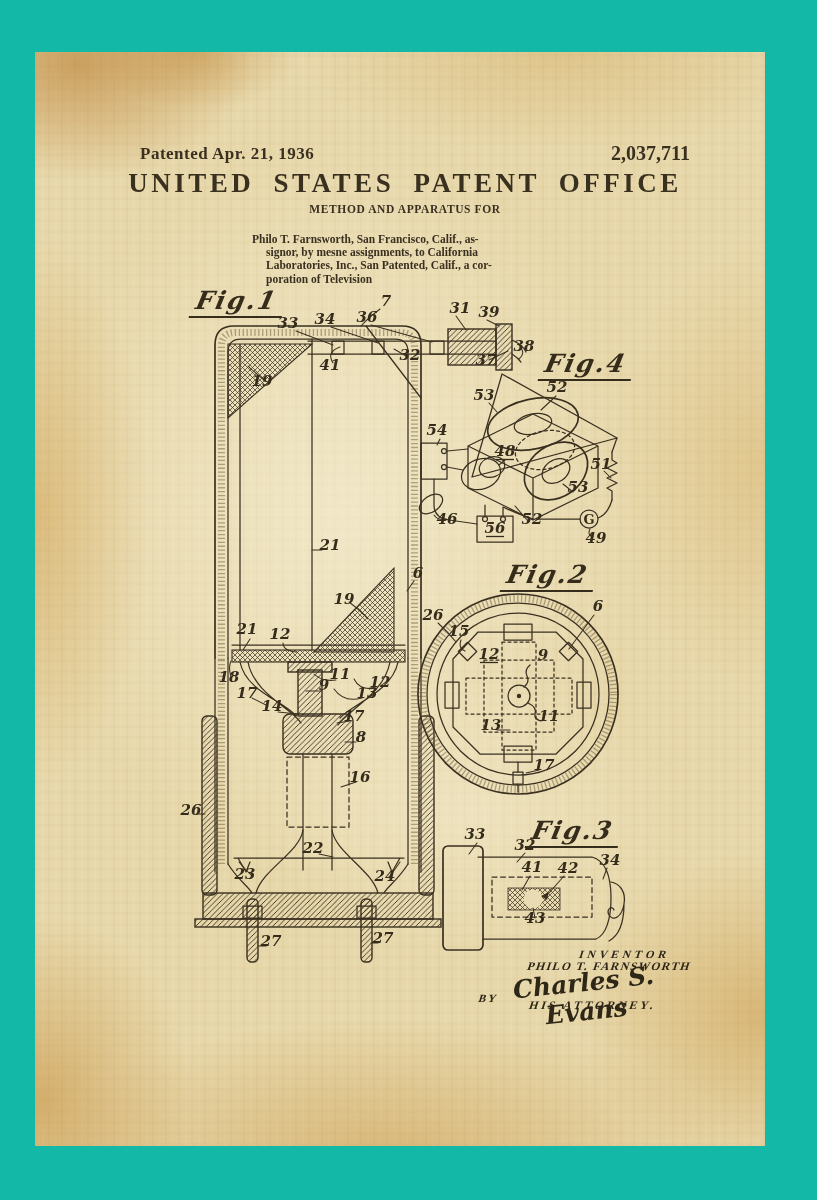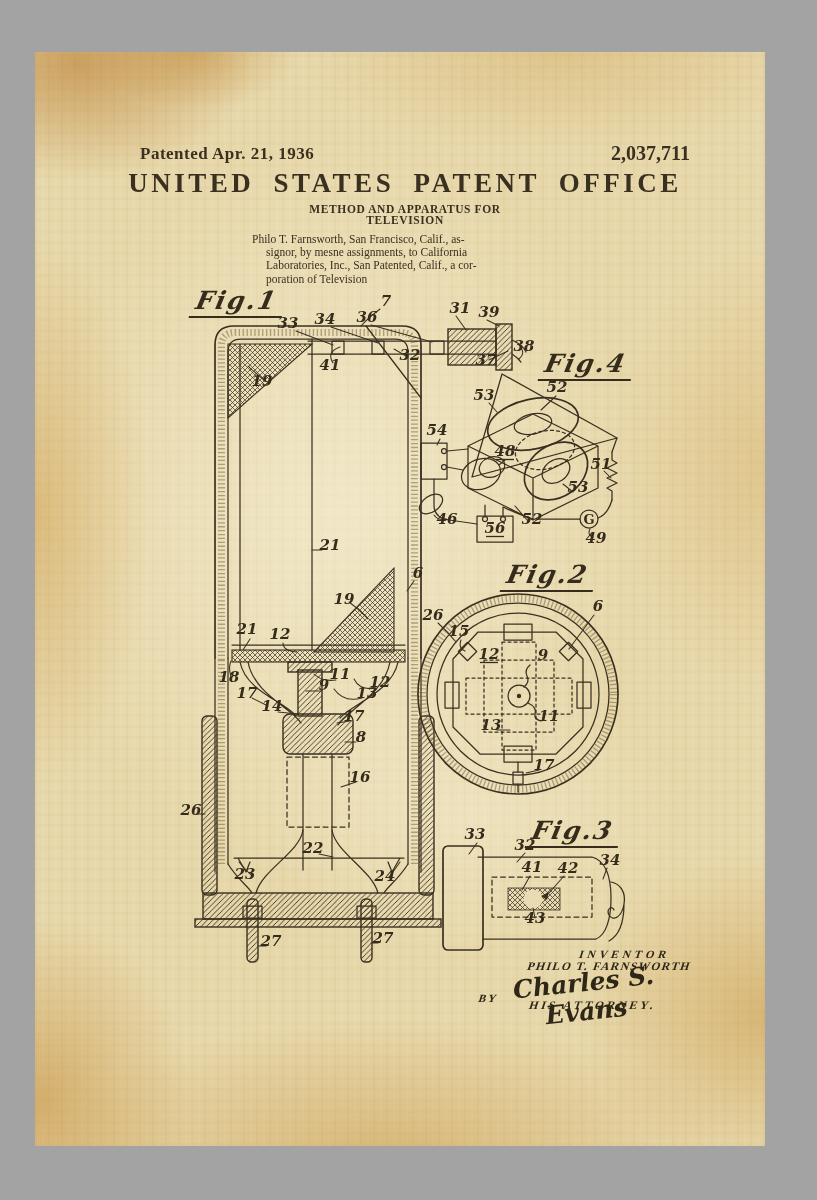--- a/index.html
+++ b/index.html
@@ -1,16 +1,16 @@
 <!DOCTYPE html>
 <html><head>
 <meta charset="utf-8">
 <style>
   html,body{margin:0;padding:0;background:#ffffff;}
-  .page{position:relative;width:817px;height:1200px;background:#a3a3a3;overflow:hidden;
+  .page{position:relative;width:817px;height:1200px;background:#14b8a6;overflow:hidden;
         font-family:"Liberation Serif", serif;}
   .parchment{position:absolute;left:35px;top:52px;width:730px;height:1094px;
     background-color:#e7d8ab;
     background-image:
       radial-gradient(ellipse 280px 190px at 6% 1%,  rgba(184,122,44,.60), transparent 62%),
       radial-gradient(ellipse 160px 90px  at 22% 0%, rgba(190,134,52,.45), transparent 65%),
       radial-gradient(ellipse 420px 160px at 72% 0%, rgba(205,160,80,.35), transparent 62%),
       radial-gradient(ellipse 180px 420px at 0% 42%, rgba(202,148,60,.42), transparent 65%),
       radial-gradient(ellipse 240px 300px at 1% 96%, rgba(193,136,50,.52), transparent 62%),
       radial-gradient(ellipse 520px 210px at 48% 101%,rgba(196,142,58,.45), transparent 66%),
@@ -22,21 +22,21 @@
         rgba(255,250,235,.07) 7px 9px, transparent 9px 13px),
       repeating-linear-gradient(0deg, rgba(150,100,35,.03) 0 3px, transparent 3px 11px);
   }
   .abs{position:absolute;color:#3a3020;}
   .patented{left:140px;top:144px;font-size:17px;font-weight:bold;letter-spacing:.5px;}
   .patnum{left:560px;top:142px;width:130px;text-align:right;font-size:20px;font-weight:bold;}
   .office{left:35px;top:168px;width:740px;text-align:center;font-size:27px;font-weight:bold;
           letter-spacing:3.5px;word-spacing:9px;}
   .sub{left:35px;top:203px;width:740px;text-align:center;font-size:11.5px;font-weight:bold;letter-spacing:.6px;}
   .sub2{top:214px;}
-  .para{left:252px;top:233px;width:330px;font-size:11.5px;font-weight:normal;line-height:13.2px;}
+  .para{left:252px;top:233px;width:330px;font-size:11.5px;font-weight:bold;line-height:13.2px;}
   .para .cont{padding-left:14px;}
   .figlab{font:italic 700 25px "DejaVu Serif", serif;color:#352c1c;border-bottom:2.5px solid #352c1c;
           padding:0 8px 1px 4px;transform:skewX(-12deg);letter-spacing:2px;}
   svg.drawing{position:absolute;left:0;top:0;}
   .ink{stroke:#3a3020;fill:none;stroke-width:1.7;stroke-linecap:round;stroke-linejoin:round;}
   .thin{stroke-width:1.25;}
   .ld{stroke:#3a3020;fill:none;stroke-width:1.05;stroke-linecap:round;}
   .stip{stroke:#6e5c34;fill:none;stroke-width:7;stroke-dasharray:1.3 2.6;opacity:.5;}
   .dash{stroke-dasharray:5 3.5;}
   .dash2{stroke-dasharray:3 3;}
@@ -59,21 +59,20 @@
 </head>
 <body>
 
 <div class="page">
   <div class="parchment"></div>
 
   <div class="abs patented">Patented Apr. 21, 1936</div>
   <div class="abs patnum">2,037,711</div>
   <div class="abs sub">METHOD AND APPARATUS FOR</div>
   <div class="abs office">UNITED STATES PATENT OFFICE</div>
-  <div class="abs sub sub2">TELEVISION</div>
   <div class="abs para">
     <div>Philo T. Farnsworth, San Francisco, Calif., as-</div>
     <div class="cont">signor, by mesne assignments, to California</div>
     <div class="cont">Laboratories, Inc., San Patented, Calif., a cor-</div>
     <div class="cont">poration of Television</div>
   </div>
 
   <svg class="drawing" width="817" height="1200" viewBox="0 0 817 1200">
     <defs>
       <pattern id="xh" width="5" height="5" patternUnits="userSpaceOnUse">

